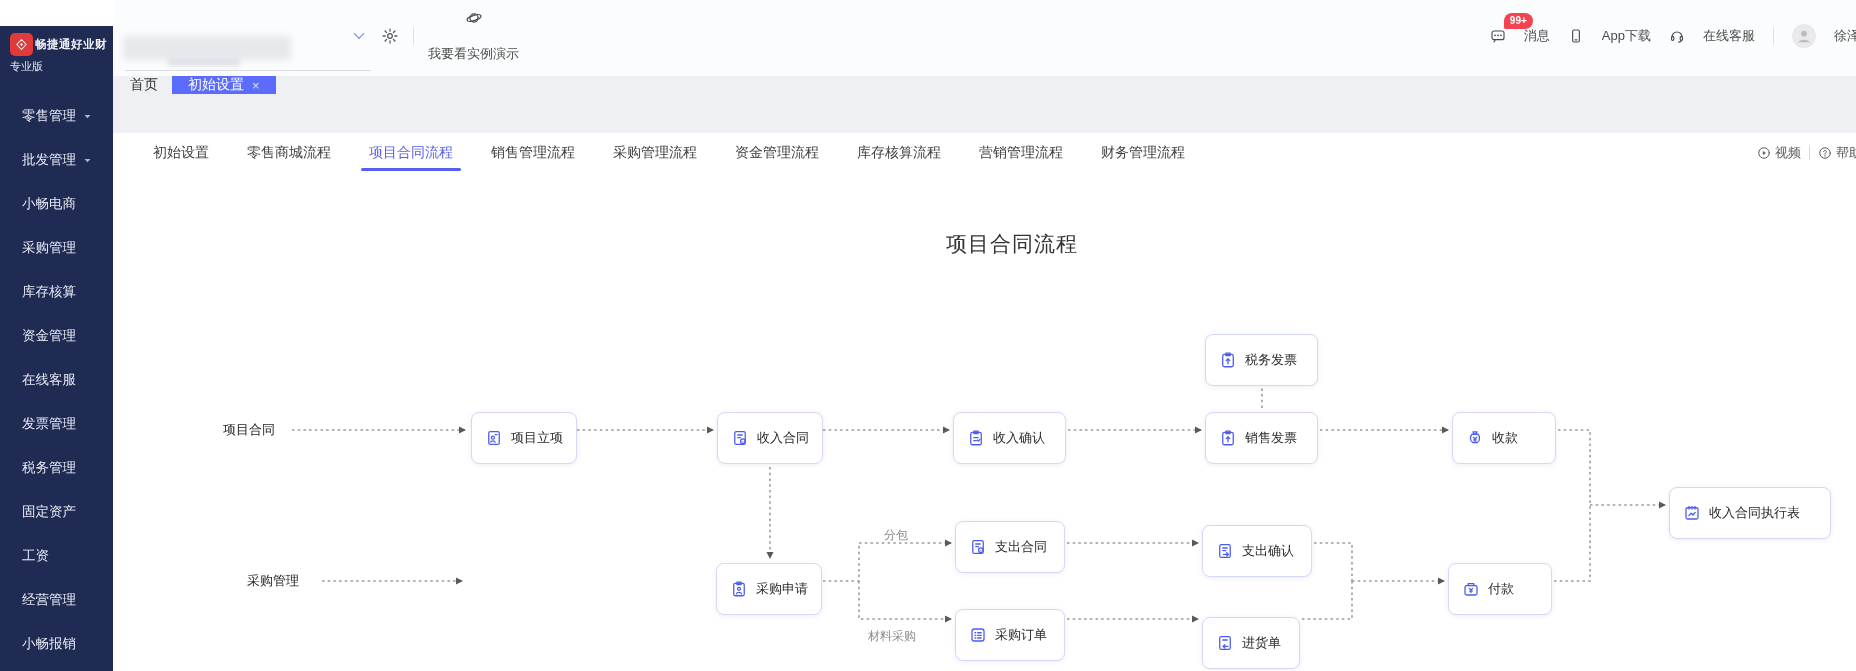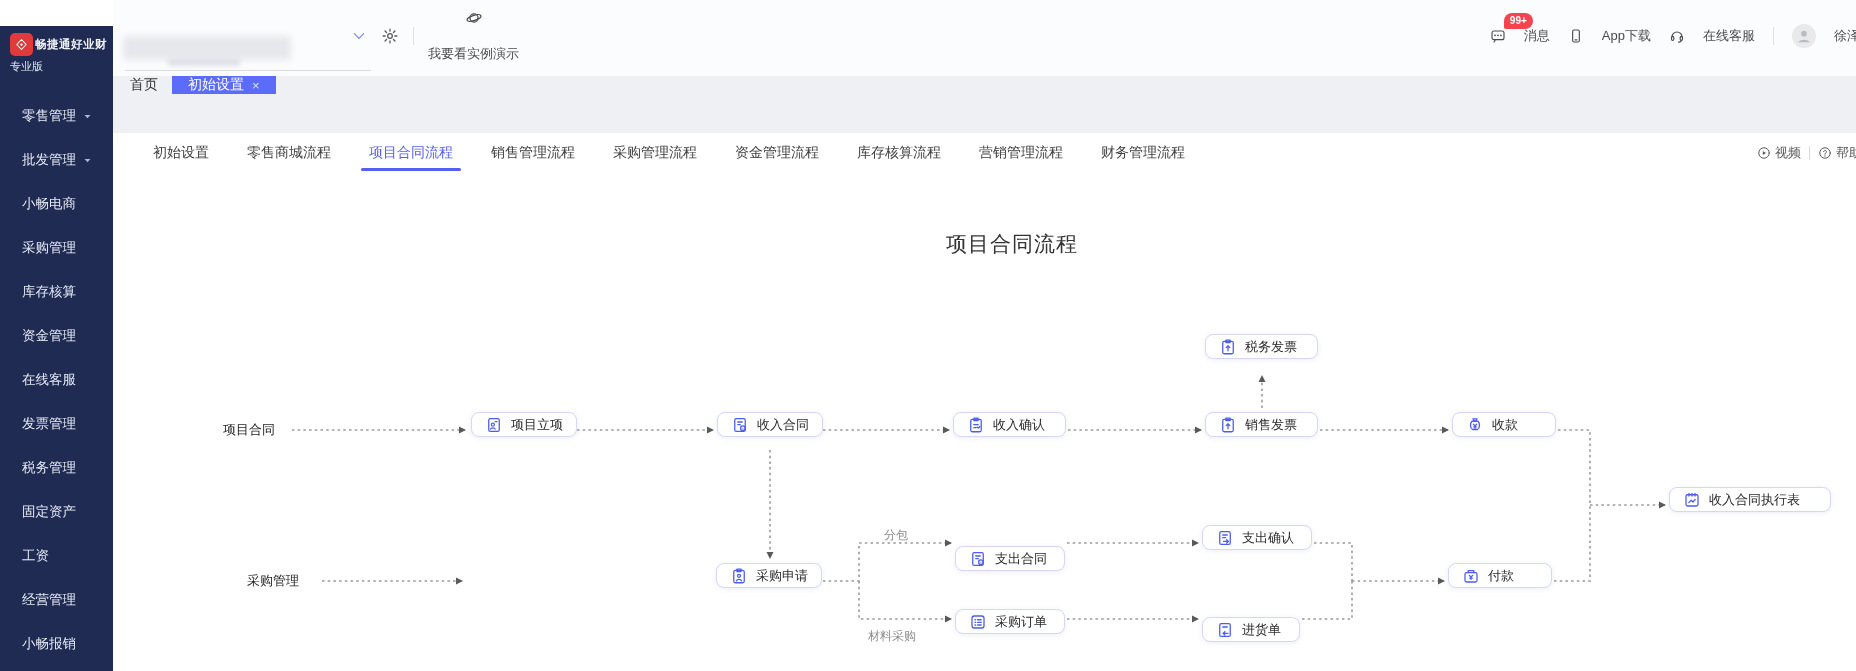--- a/index.html
+++ b/index.html
@@ -53,21 +53,21 @@
   .ptab{font-size:14px;color:#404040;height:40px;display:flex;align-items:center;cursor:pointer;position:relative;white-space:nowrap;}
   .ptab.active{color:var(--accent);}
   .ptab.active::after{content:"";position:absolute;left:-8px;right:-8px;bottom:2px;height:3px;border-radius:2px;background:var(--accent);}
   .tab-extras{position:absolute;right:-6px;top:0;height:40px;display:flex;align-items:center;gap:8px;color:#595959;font-size:13px;padding-right:0;}
   .tab-extras .tb-item{gap:4px;}
   .tab-extras .v-div{background:#d9d9d9;height:14px;}
 
   
   .flow-layer{position:absolute;inset:0;pointer-events:none;z-index:6;}
   .flow-title{position:absolute;left:1012px;top:230px;transform:translateX(-50%);font-size:21px;color:#333;font-weight:500;letter-spacing:1px;}
-  .flow-node{position:absolute;height:25px;display:flex;align-items:center;gap:8px;padding:0 13px;background:#fff;
+  .flow-node{position:absolute;height:52px;display:flex;align-items:center;gap:8px;padding:0 13px;background:#fff;
     border:1px solid var(--node-border);border-radius:8px;box-shadow:0 1px 5px rgba(80,90,200,.10);
     font-size:13px;color:#2b2b2b;pointer-events:auto;cursor:pointer;white-space:nowrap;}
   .flow-node .icon{width:18px;height:18px;color:var(--node-icon);flex:0 0 auto;}
   .flow-label{position:absolute;font-size:13px;color:#262626;transform:translateY(-50%);white-space:nowrap;}
   .edge-label{position:absolute;font-size:12px;color:#8c8c8c;white-space:nowrap;}
   .edges-svg{position:absolute;inset:0;width:100%;height:100%;}
   .edge{fill:none;stroke:var(--line);stroke-width:1.6;stroke-dasharray:2.5 3.2;}
 </style>
 </head>
 <body>
@@ -370,21 +370,21 @@
         <span class="icon">
           <svg viewBox="0 0 24 24" width="100%" height="100%" fill="none" stroke="currentColor" stroke-width="1.7" stroke-linecap="round" stroke-linejoin="round">
             <rect x="5" y="4.5" width="14" height="16.5" rx="2"></rect>
             <path d="M9.2 2.8h5.6v3.2H9.2z"></path>
             <circle cx="12" cy="11.8" r="2"></circle>
             <path d="M8.6 18.4c.6-2.6 6.2-2.6 6.8 0"></path>
           </svg>
         </span>
         <span>采购申请</span>
       </div>
-      <div class="flow-node" style="left: 955px; top: 546px; min-width: 110px;">
+      <div class="flow-node" style="left: 955px; top: 521px; min-width: 110px;">
         <span class="icon">
           <svg viewBox="0 0 24 24" width="100%" height="100%" fill="none" stroke="currentColor" stroke-width="1.7" stroke-linecap="round" stroke-linejoin="round">
             <rect x="5" y="3.5" width="14" height="17" rx="2"></rect>
             <path d="M9 8h6M9 11.5h3.5"></path>
             <circle cx="15.8" cy="16.2" r="3"></circle>
             <circle cx="15.8" cy="16.2" r=".7" fill="currentColor" stroke="none"></circle>
           </svg>
         </span>
         <span>支出合同</span>
       </div>

